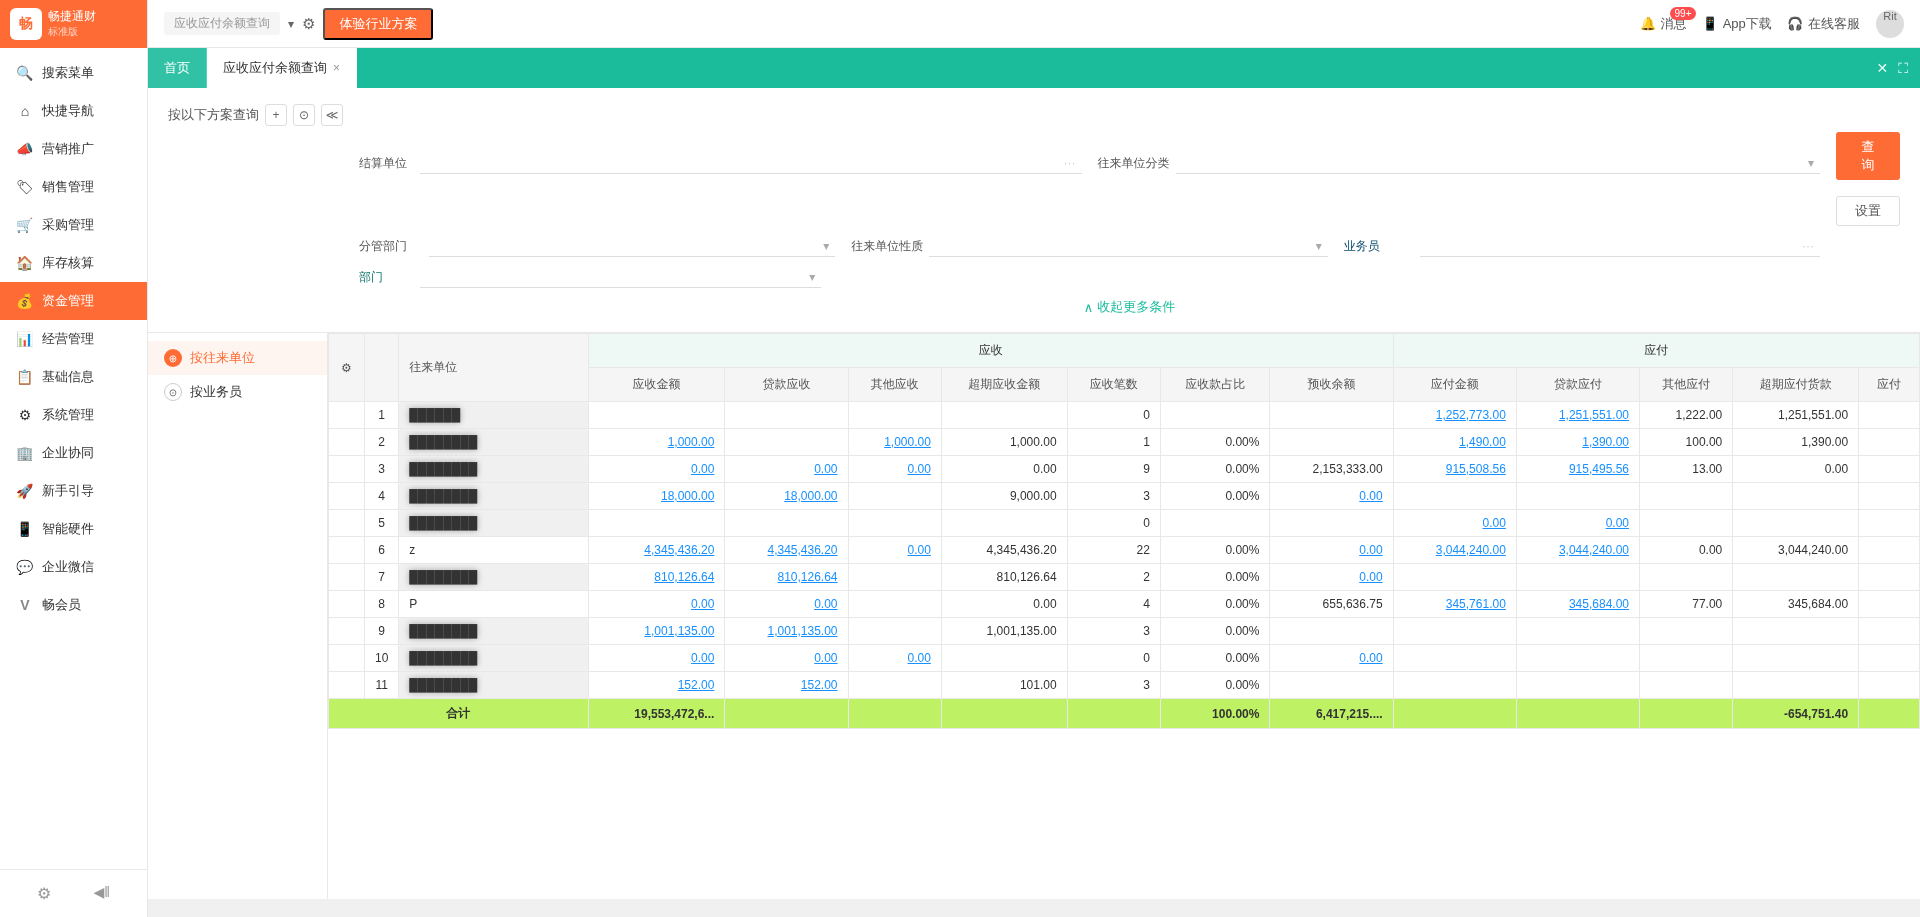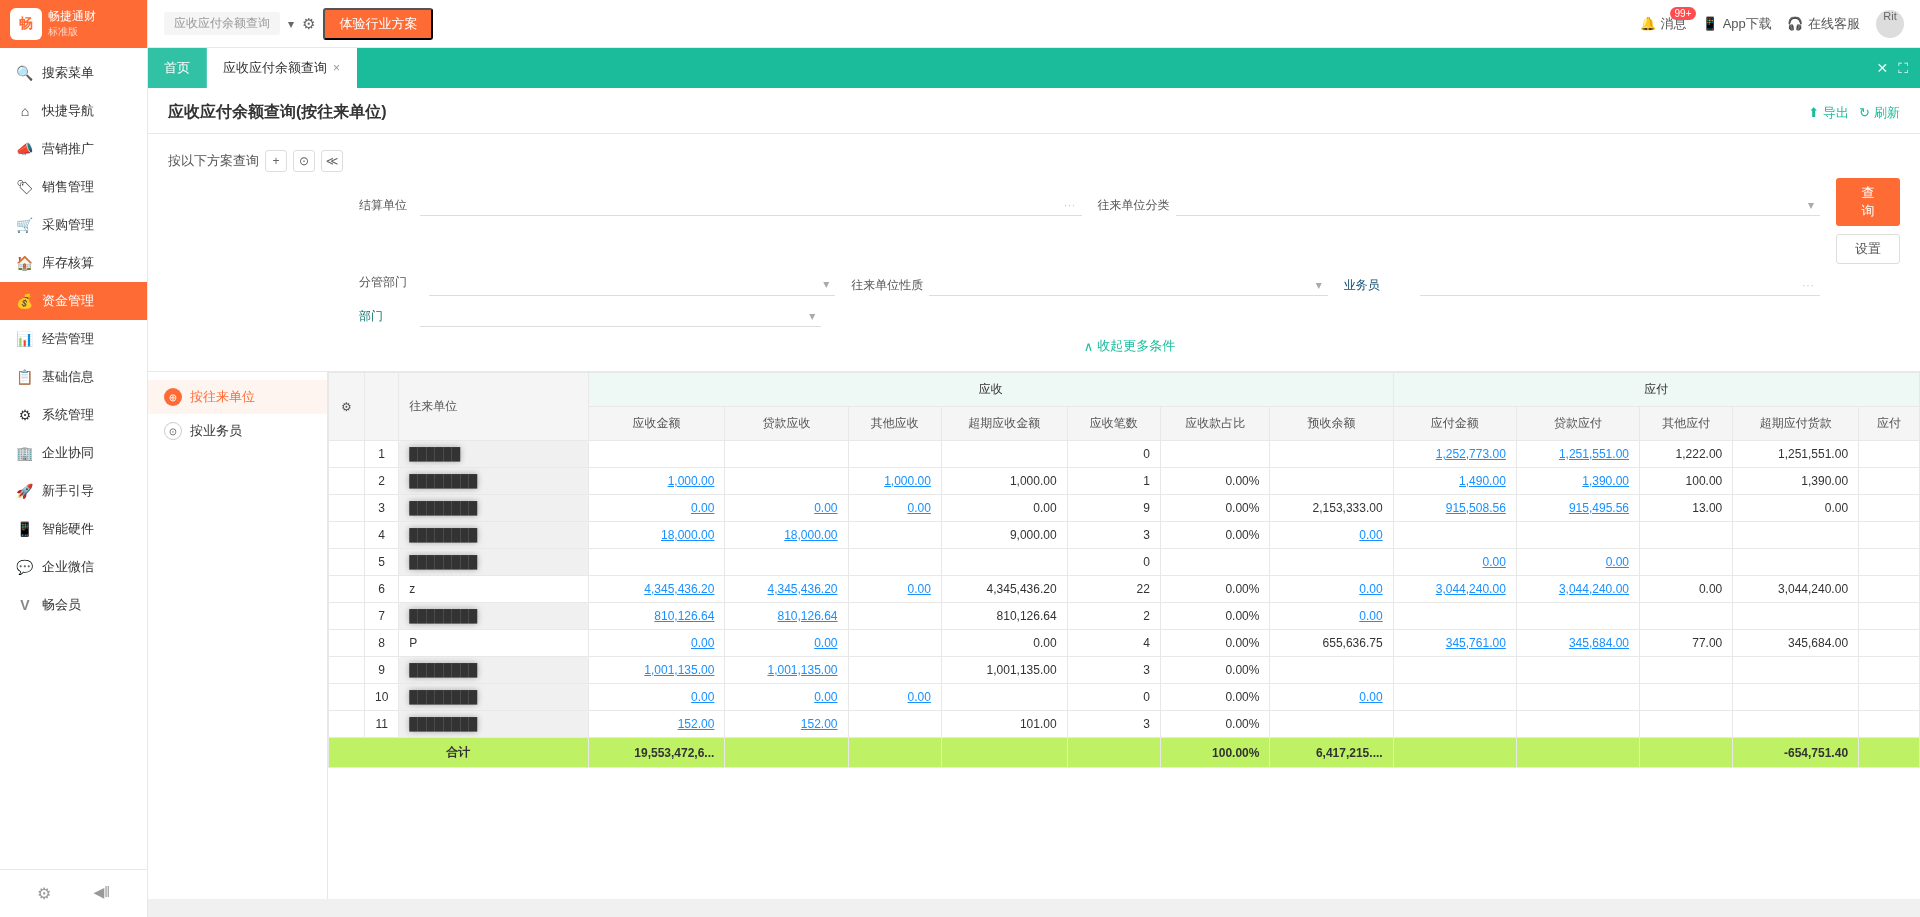--- a/index.html
+++ b/index.html
@@ -69,21 +69,21 @@
     .data-table td { border: 1px solid #e8e8e8; padding: 6px 10px; text-align: right; color: #333; white-space: nowrap; }
     .data-table td.partner-col { text-align: left; }
     .data-table td a { color: #1890ff; text-decoration: underline; cursor: pointer; }
     .data-table tr.footer-row td { background: #bef264; font-weight: bold; }
     .row-num { text-align: center !important; color: #999; }
     .setting-icon-cell { text-align: center !important; }
     .blurred { color: transparent; text-shadow: 0 0 6px rgba(0,0,0,0.3); user-select: none; background: #f0f0f0; border-radius: 2px; }
 
     
     .query-btn { background: #ff6b35; color: #fff; border: none; padding: 6px 20px; border-radius: 3px; cursor: pointer; font-size: 13px; display: block; width: 64px; margin-top: 32px; }
-    .set-btn { background: #fff; color: #555; border: 1px solid #ddd; padding: 5px 16px; border-radius: 3px; cursor: pointer; font-size: 13px; margin-top: 4px; display: block; width: 64px; }
+    .set-btn { background: #fff; color: #555; border: 1px solid #ddd; padding: 5px 16px; border-radius: 3px; cursor: pointer; font-size: 13px; margin-top: 12px; display: block; width: 64px; }
     .btn-group { display: flex; flex-direction: column; gap: 4px; }
   </style>
 </head>
 <body>
 
 <div class="sidebar">
   <div class="sidebar-logo">
     <div class="sidebar-logo-icon">畅</div>
     <div>
       <div class="sidebar-logo-text">畅捷通财</div>
@@ -198,35 +198,20 @@
       <span class="tab-close">×</span>
     </div>
     <div class="tabbar-right">
       <span class="tabbar-icon">✕</span>
       <span class="tabbar-icon">⛶</span>
     </div>
   </div>
 
   <div class="page-content">
 
-    <div class="page-header">
-      <div class="page-title-row">
-        <h2 class="page-title">应收应付余额查询(按往来单位)</h2>
-        <div class="page-actions">
-          <div class="btn-action">
-            <span>⬆</span>
-            <span>导出</span>
-          </div>
-          <div class="btn-action">
-            <span>↻</span>
-            <span>刷新</span>
-          </div>
-        </div>
-      </div>
-    </div>
 
     <div class="search-area">
       <div style="display:flex; gap:16px; align-items:flex-start;">
 
         <div style="display:flex;align-items:center;gap:6px;padding-top:4px;">
           <span style="color:#555;font-size:13px;">按以下方案查询</span>
           <div class="search-toolbar-btn">+</div>
           <div class="search-toolbar-btn">⊙</div>
           <div class="search-toolbar-btn">≪</div>
         </div>
@@ -247,21 +232,21 @@
                   <span style="color:#aaa;">▾</span>
               </div>
             </div>
             <div class="btn-group">
               <button class="query-btn">查询</button>
               <button class="set-btn">设置</button>
             </div>
           </div>
 
           <div style="display:flex;gap:16px;margin-bottom:10px;align-items:center;">
-            <div style="display:flex;gap:15px;flex:1;font-family:Liberation Serif, serif;">
+            <div style="display:flex;align-items:center;gap:15px;flex:1;">
               <span style="color:#555;white-space:nowrap;min-width:55px;">分管部门</span>
               <div style="flex:1;border-bottom:1px solid #ddd;padding:3px 6px;display:flex;justify-content:space-between;align-items:center;">
                 <span></span>
                   <span style="color:#aaa;">▾</span>
               </div>
             </div>
             <div style="display:flex;align-items:center;gap:6px;flex:1;">
               <span style="color:#555;white-space:nowrap;min-width:70px;">往来单位性质</span>
               <div style="flex:1;border-bottom:1px solid #ddd;padding:3px 6px;display:flex;justify-content:space-between;align-items:center;">
                 <span></span>

